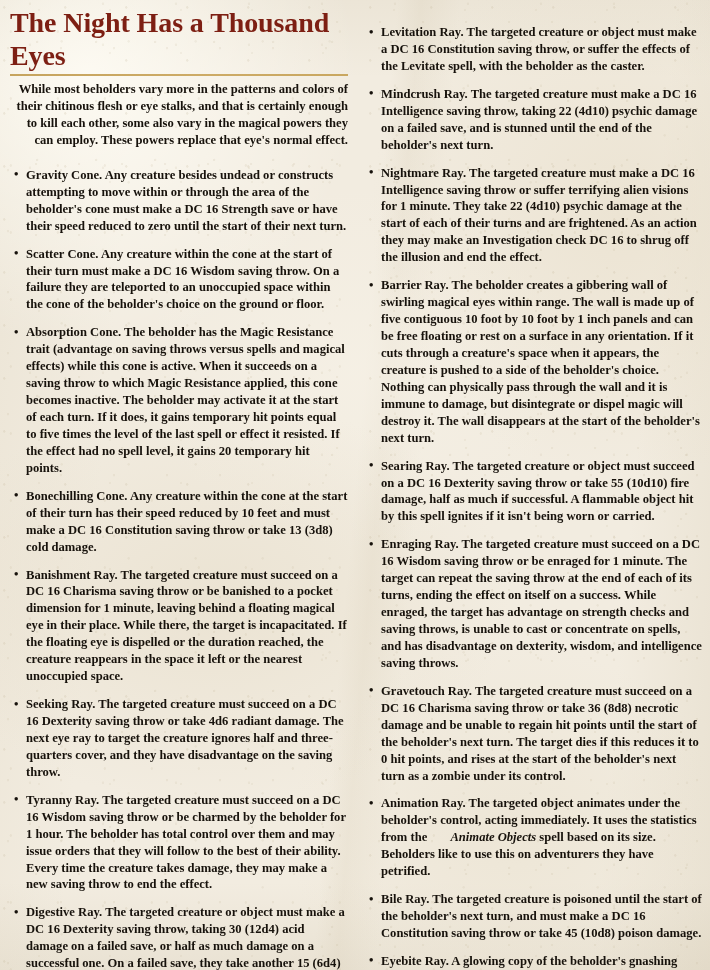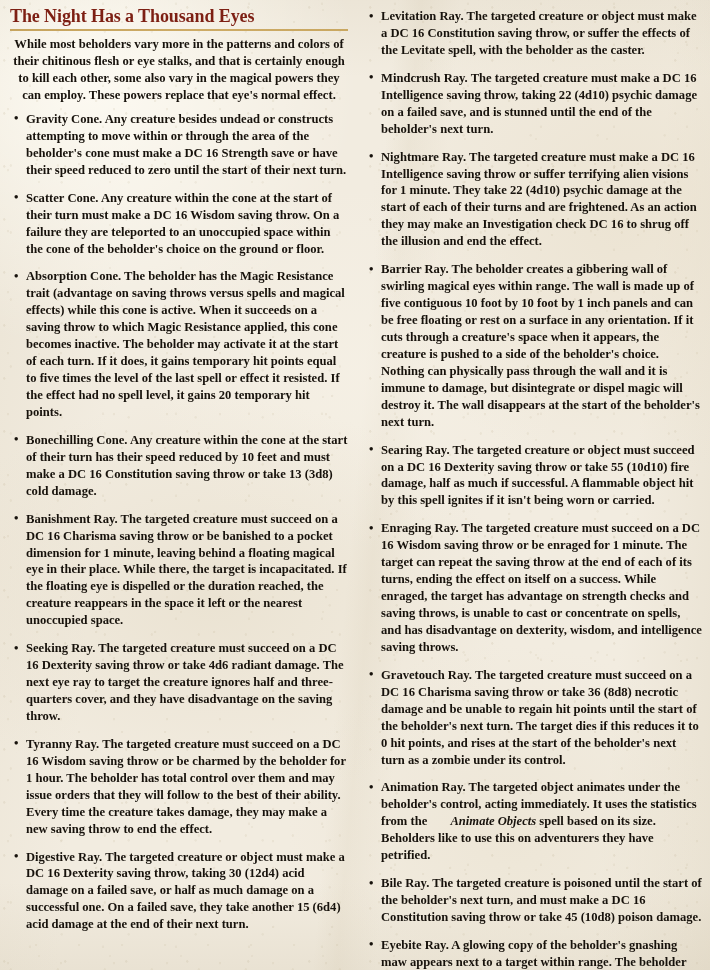--- a/index.html
+++ b/index.html
@@ -65,38 +65,38 @@
   .col {
     width: 344px;
     flex: 0 0 344px;
   }
 
   .section-title {
     margin: 0;
     padding: 0 0 1px 4px;
     font-family: "Liberation Serif", "DejaVu Serif", serif;
     font-weight: bold;
-    font-size: 18px;
+    font-size: 28px;
     line-height: 1.18;
     letter-spacing: -0.1px;
     color: #7d1f13;
   }
   .title-rule {
     height: 2px;
     margin: 1px 2px 5px 4px;
     background: linear-gradient(90deg, #c6a45e 0%, #cdab66 55%, #c9a760 100%);
     border: 0;
   }
 
   .intro {
-    margin: 0 2px 7px 4px;
+    margin: 0 2px 18px 4px;
     font-size: 12.6px;
     line-height: 1.345;
     font-weight: 600;
-    text-align: center;
+    text-align: right;
   }
 
   ul.power-list {
     list-style: none;
     margin: 0;
     padding: 0;
   }
   ul.power-list > li {
     position: relative;
     margin: 0 2px 11px 0;
@@ -121,21 +121,21 @@
   .ptext {
     font-weight: 600;
   }
   em.spell {
     font-style: italic;
     margin-left: 20px;
   }
 
   
   .col-right ul.power-list > li:first-child {
-    margin-top: 2px;
+    margin-top: 18px;
   }
 </style>
 </head>
 <body>
 
 <div id="page">
   <div id="grain"></div>
 
   <div id="columns">
 

